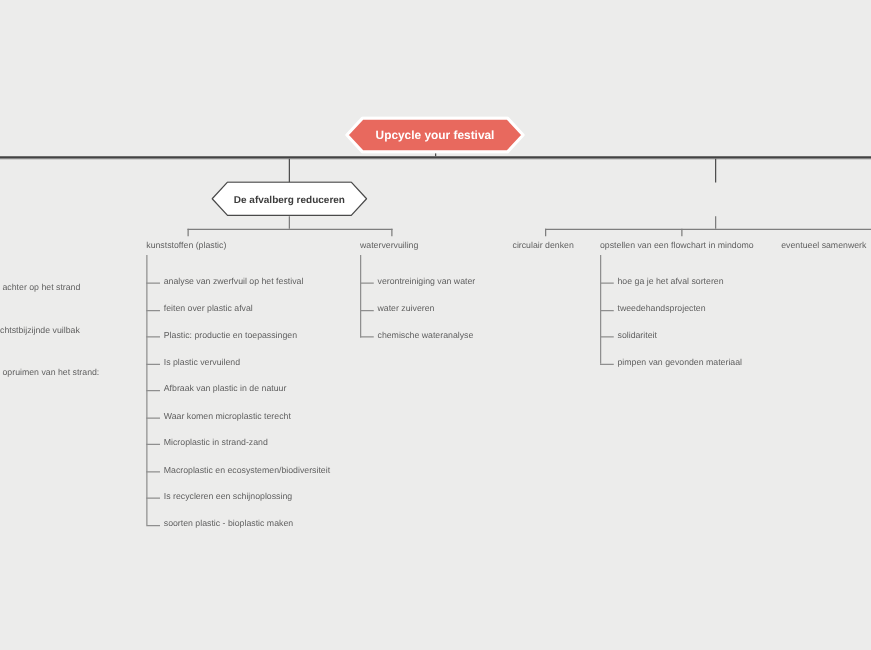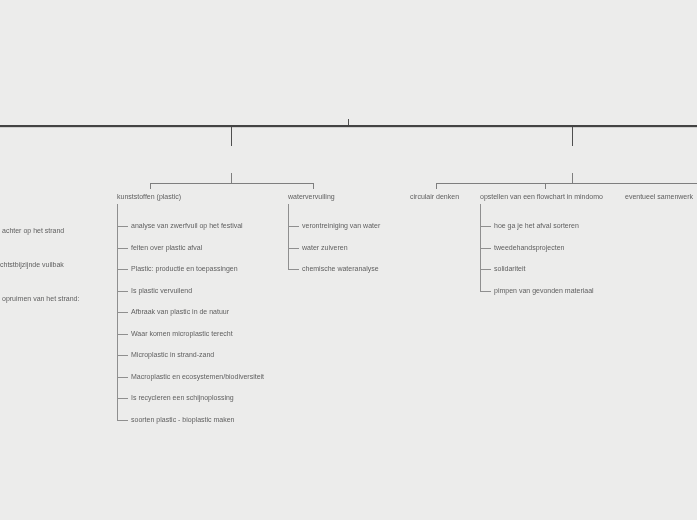--- a/index.html
+++ b/index.html
@@ -30,24 +30,36 @@
 </head>
 <body>
 
 <div class="stage">
 
   <div class="hl main-line" style="left:0;top:125px;width:697px;"></div>
   <div class="hl main-line-shadow" style="left:0;top:127px;width:697px;"></div>
 
   <div class="vl dark" style="left:348px;top:119px;height:6px;"></div>
 
+  <div class="hex-wrap" style="left:276px;top:93px;width:144px;height:30px;">
+    <svg width="144" height="30" viewBox="0 0 144 30">
+      <polygon points="14,1.5 130,1.5 142.5,15 130,28.5 14,28.5 1.5,15" fill="#e8695e" stroke="#ffffff" stroke-width="2.5" stroke-linejoin="round"></polygon>
+    </svg>
+    <div class="hex-text root-text">Upcycle your festival</div>
+  </div>
 
   <div class="vl dark" style="left:231px;top:127px;height:19px;"></div>
   <div class="vl dark" style="left:572px;top:127px;height:19px;"></div>
 
+  <div class="hex-wrap" style="left:169px;top:145px;width:125px;height:28px;">
+    <svg width="125" height="28" viewBox="0 0 125 28">
+      <polygon points="13,0.75 112,0.75 124.25,14 112,27.25 13,27.25 0.75,14" fill="#ffffff" stroke="#4a4a4a" stroke-width="1" stroke-linejoin="round"></polygon>
+    </svg>
+    <div class="hex-text">De afvalberg reduceren</div>
+  </div>
 
 
   <div class="vl" style="left:231px;top:173px;height:10px;"></div>
   <div class="vl" style="left:572px;top:173px;height:10px;"></div>
 
   <div class="hl" style="left:150px;top:183px;width:164px;"></div>
   <div class="vl" style="left:150px;top:183px;height:6px;"></div>
   <div class="vl" style="left:313px;top:183px;height:6px;"></div>
 
   <div class="hl" style="left:436px;top:183px;width:261px;"></div>

